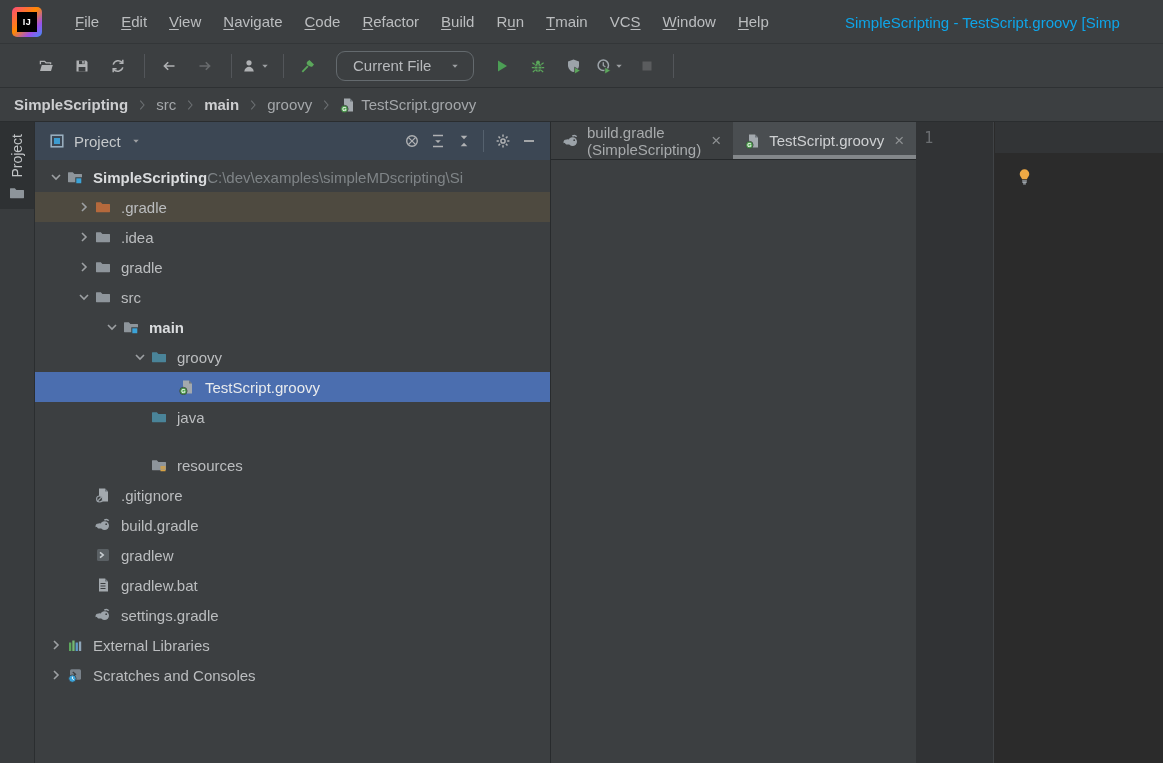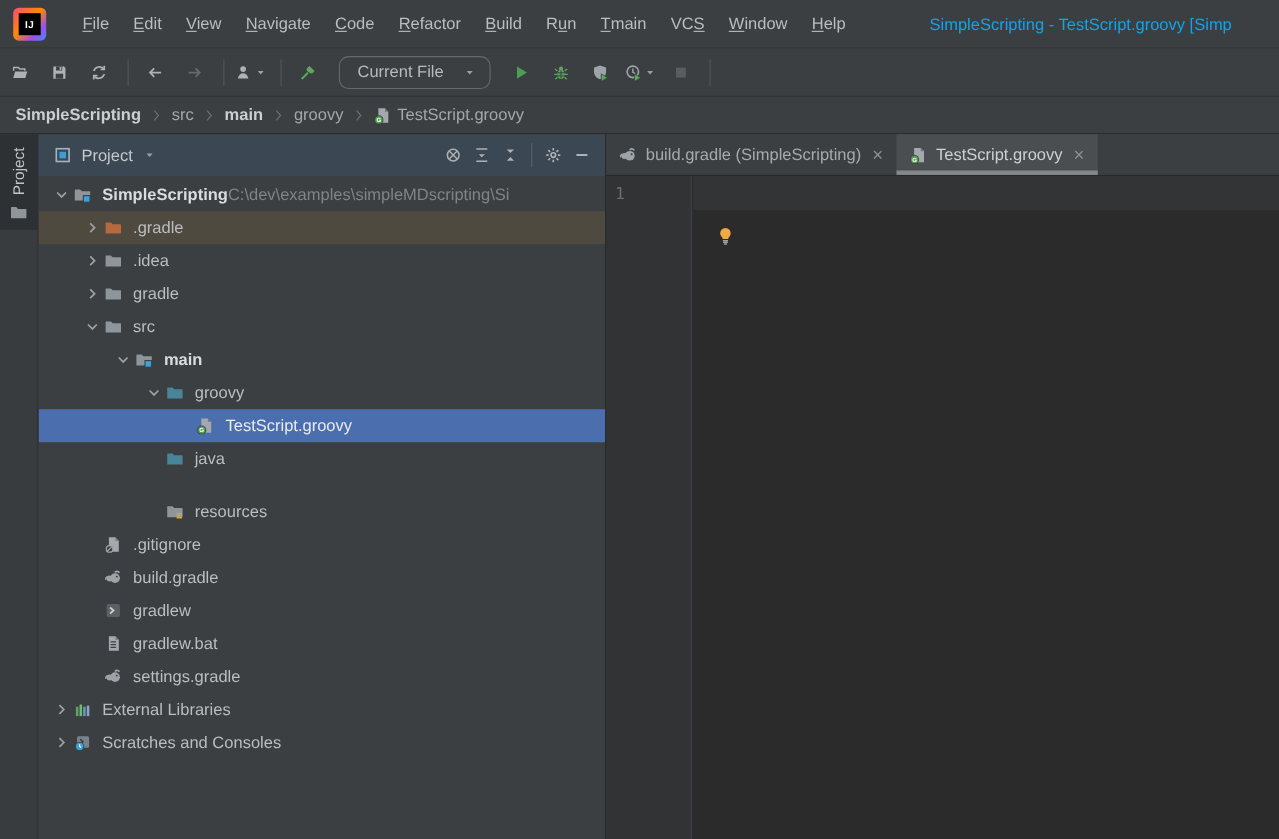--- a/index.html
+++ b/index.html
@@ -33,21 +33,21 @@
   .menu-item u { text-decoration:underline; text-underline-offset:2px; }
   .win-title {
     position:absolute; left:845px; right:0; top:0; height:44px;
     display:flex; align-items:center; white-space:nowrap; overflow:hidden;
     color:#0ea5e9;
   }
 
   
   .toolbar {
     height:44px; flex:0 0 44px; display:flex; align-items:center;
-    padding-left:4px; border-bottom:1px solid #2e3133; background:var(--chrome-bg);
+    padding-left:32px; border-bottom:1px solid #2e3133; background:var(--chrome-bg);
   }
   .tb-btn { display:flex; align-items:center; justify-content:center; width:28px; height:28px; margin-right:8px; border-radius:3px; }
   .tb-group { display:flex; align-items:center; margin-right:8px; }
   .tb-sep { width:1px; height:24px; background:#53565a; margin:0 10px 0 4px; }
   .combo {
     height:30px; border:1px solid #646a6e; border-radius:9px; display:flex; align-items:center;
     padding:0 12px 0 16px; margin:0 14px 0 6px; color:#b8babd; min-width:138px; justify-content:space-between;
   }
   .combo .chev { margin-left:14px; }
 
@@ -98,21 +98,21 @@
   .tree-row .chev { flex:0 0 22px; display:flex; align-items:center; justify-content:center; }
   .tree-row .nodeicon { flex:0 0 20px; display:flex; align-items:center; }
   .tree-row .lbl { margin-left:6px; }
   .tree-row .lbl.bold { font-weight:bold; color:#dadcde; }
   .tree-row .suffix { margin-left:0; color:#7f8487; }
   .tree-row.selected { background:var(--selection-blue); }
   .tree-row.selected .lbl { color:#e9ebed; }
   .tree-row.olive { background:var(--excluded-row); }
 
   
-  .editor-col { flex:1; display:flex; flex-direction:column; min-width:0; }
+  .editor-col { flex:1; display:flex; flex-direction:row; min-width:0; }
   .tabbar {
     height:38px; flex:0 0 38px; background:var(--chrome-bg); display:flex; align-items:stretch;
     border-bottom:1px solid #26292b;
   }
   .tab {
     display:flex; align-items:center; gap:8px; padding:0 10px 0 12px; position:relative;
     color:#a7aaac; cursor:default;
   }
   .tab .close { color:#8e9193; font-size:17px; line-height:1; padding:0 2px; }
   .tab.active { background:var(--tab-active-bg); color:#ced0d2; }

